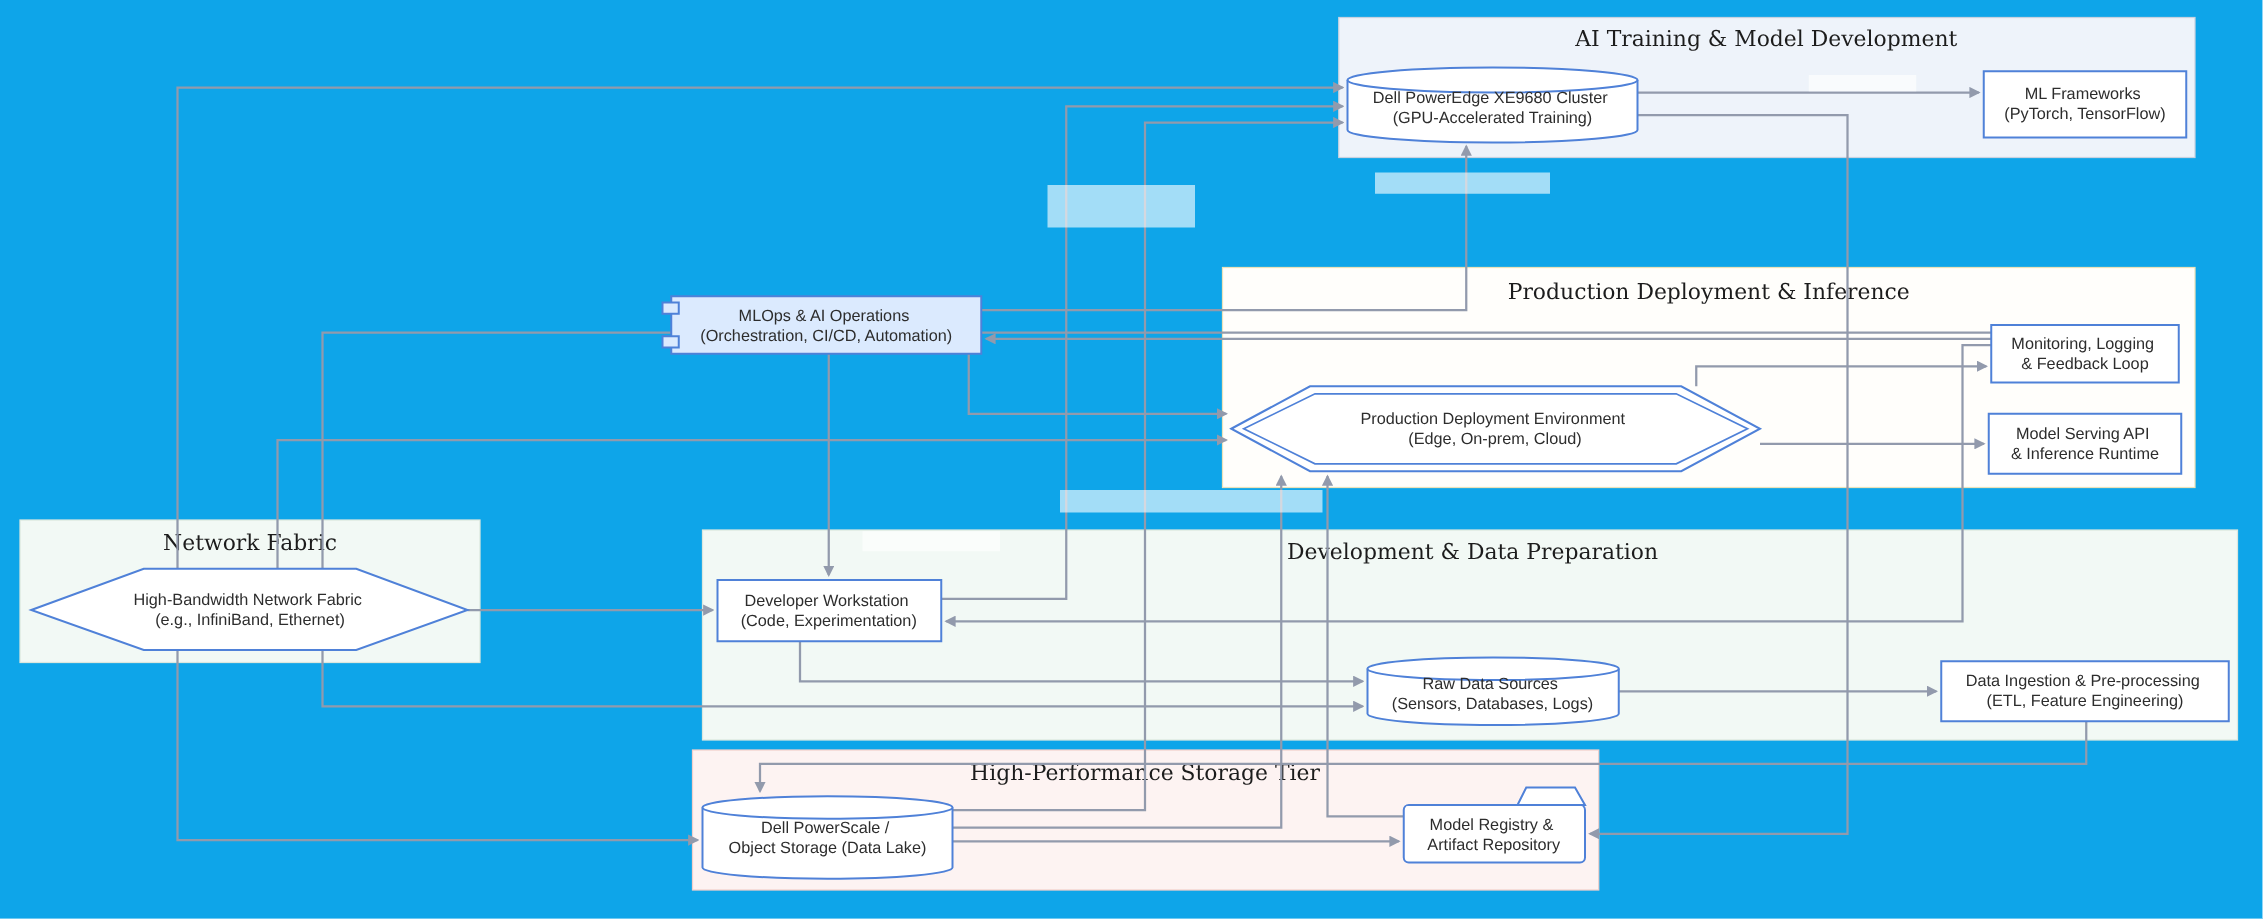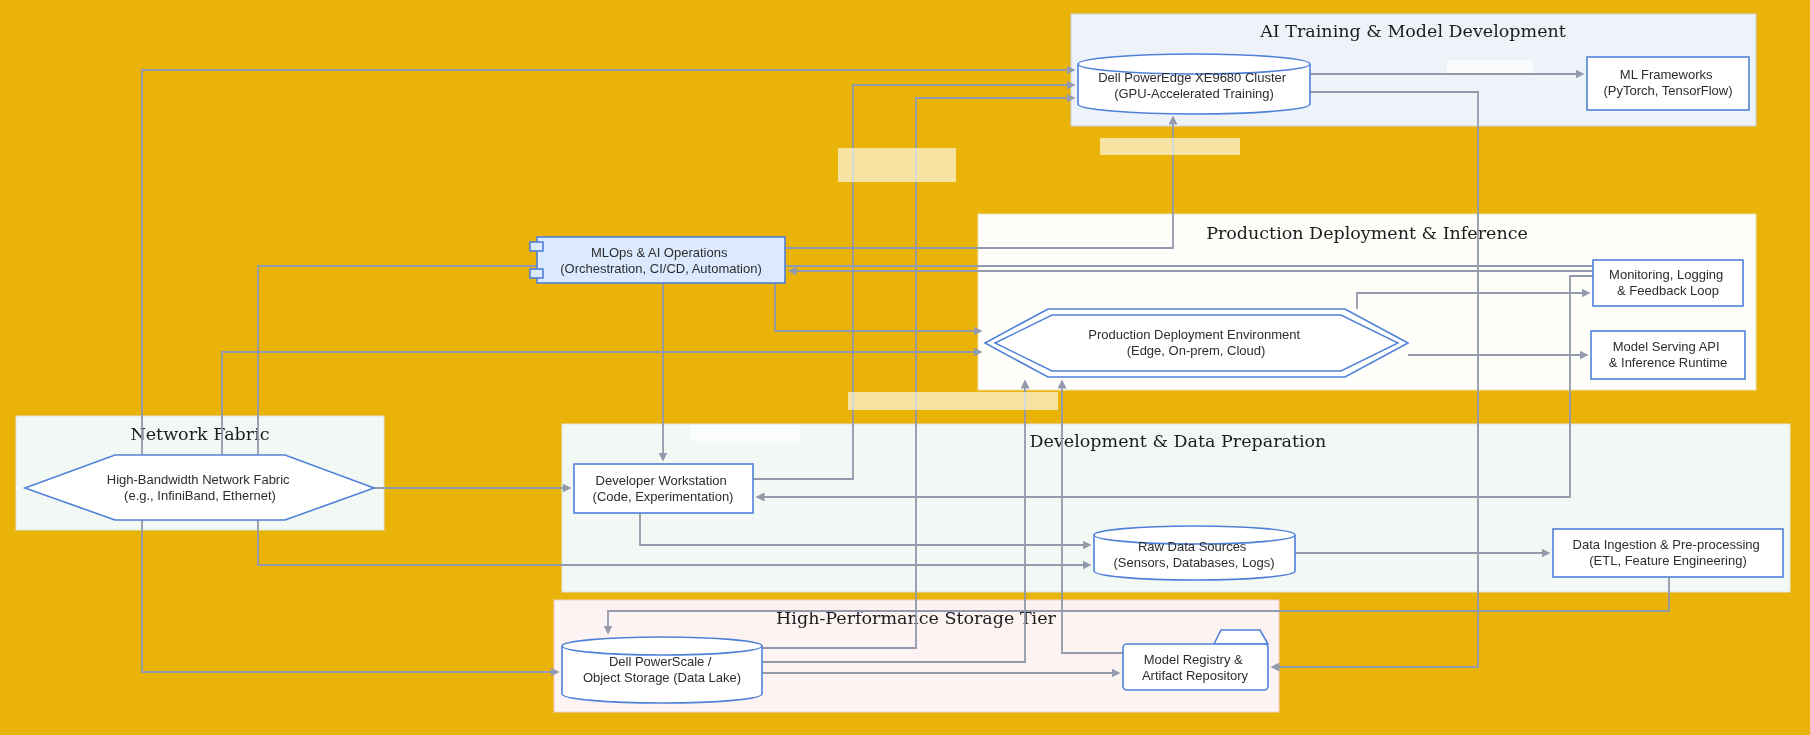--- a/index.html
+++ b/index.html
@@ -1,16 +1,16 @@
 <!DOCTYPE html>
 <html><head>
 <meta charset="utf-8">
 <style>
   html,body{margin:0;padding:0;background:#fbfdff;}
-  .canvas{width:1810px;height:735px;position:relative;background:#eab308;overflow:hidden;}
+  .canvas{width:1810px;height:735px;position:relative;background:#0ea5e9;overflow:hidden;}
   svg{display:block;}
   svg text{font-family:"Liberation Sans","DejaVu Sans",sans-serif;font-size:13px;fill:#2d2d2d;}
   .cluster-title{font-family:"DejaVu Serif","Liberation Serif",serif;font-size:17.5px;fill:#1c1c1c;}
   .node-shape{fill:#ffffff;stroke:#4f81d8;stroke-width:1.6;}
   .mlops-shape{fill:#dbeafe;stroke:#4f81d8;stroke-width:1.6;}
   .edge{fill:none;stroke:#929aac;stroke-width:1.8;}
   .ghost{fill:rgba(255,255,255,0.62);}
 </style>
 </head>
 <body>

